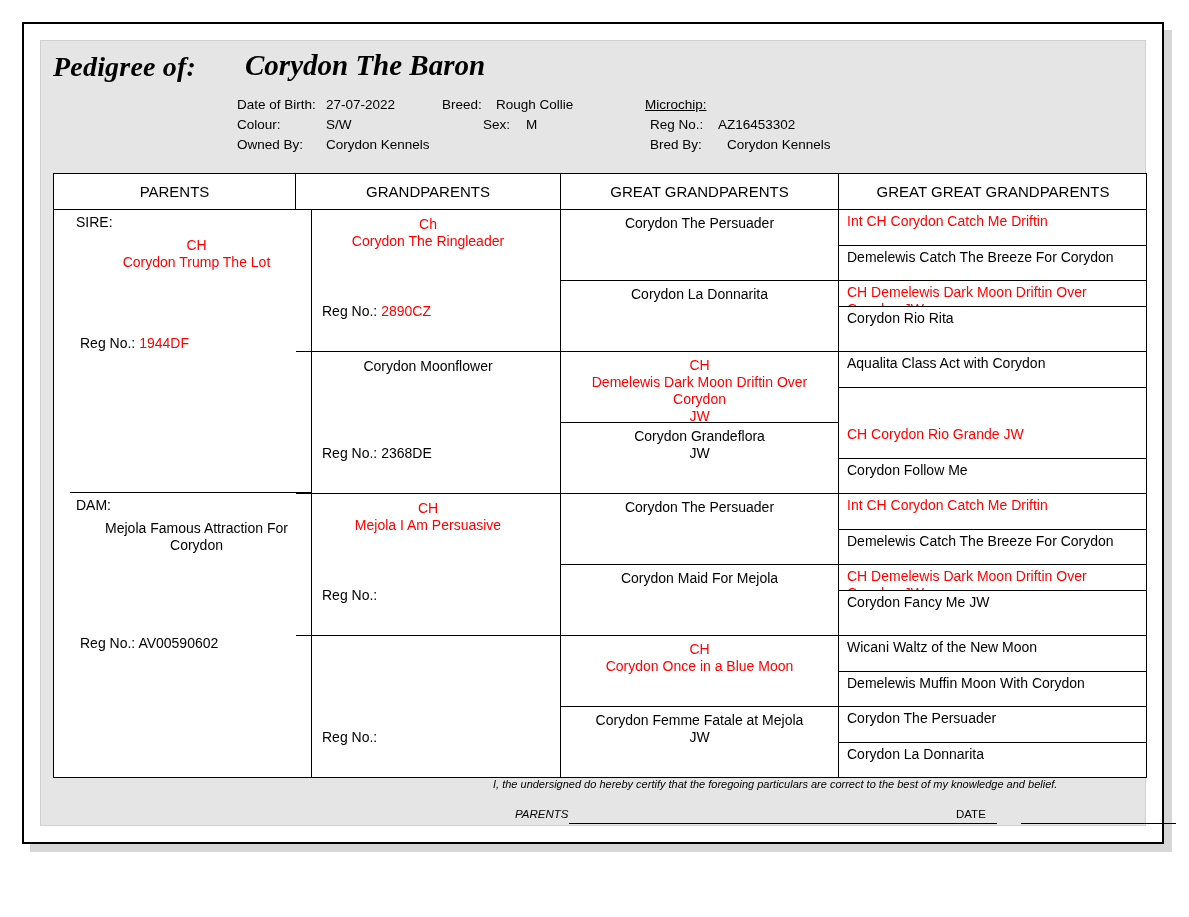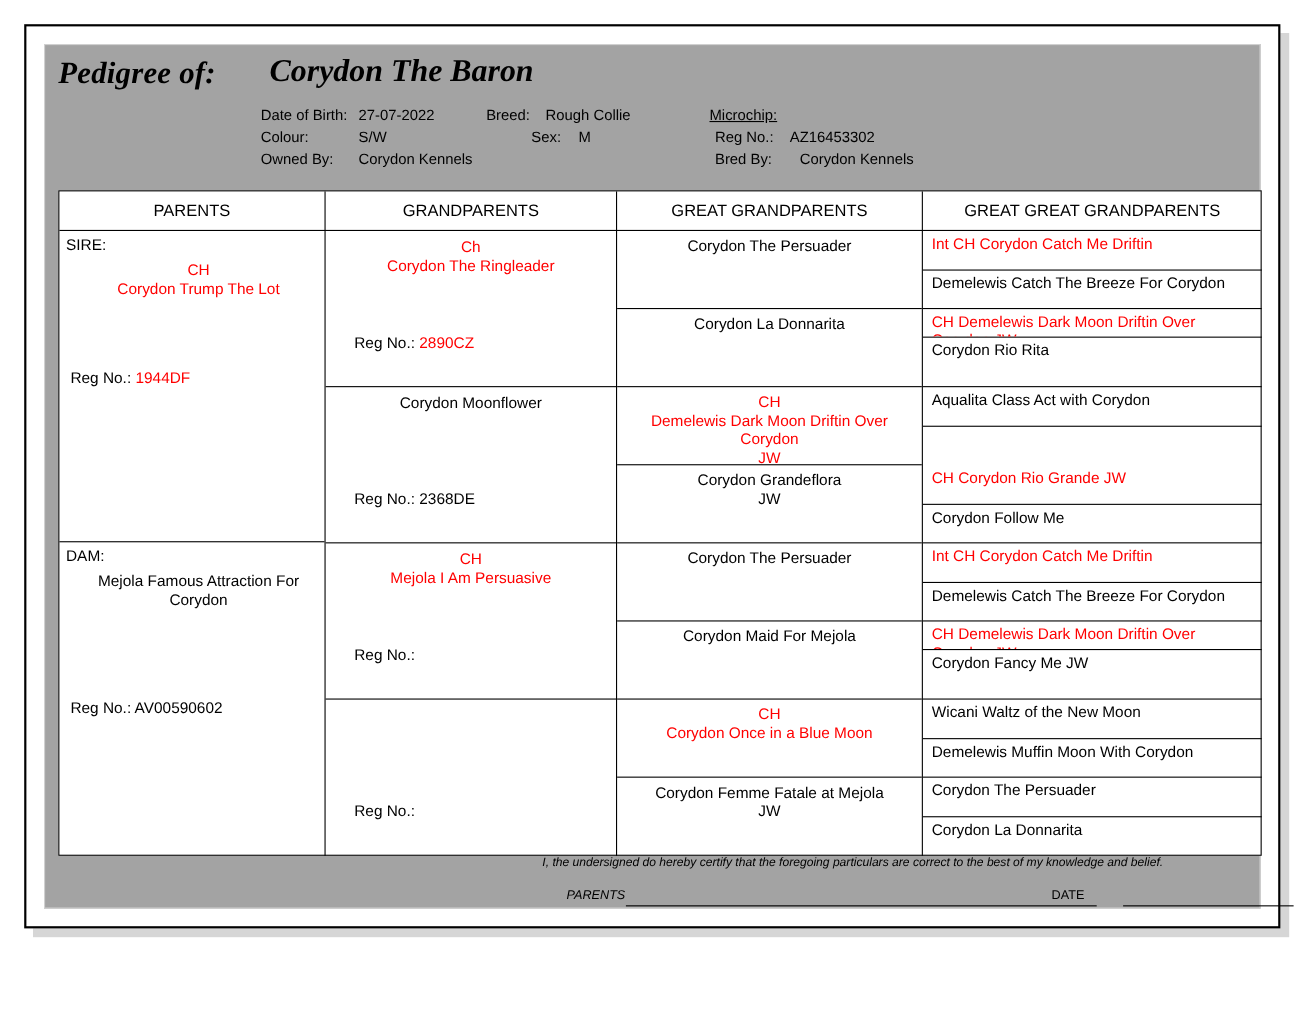--- a/index.html
+++ b/index.html
@@ -14,21 +14,21 @@
   #shadow{
     position:absolute;left:30px;top:30px;width:1142px;height:822px;
     background:#d6d6d6;
   }
   #outer-frame{
     position:absolute;left:22px;top:22px;width:1142px;height:822px;
     background:#ffffff;border:2px solid #000000;box-sizing:border-box;
   }
   #inner-frame{
     position:absolute;left:16px;top:16px;right:16px;bottom:16px;
-    border:1px solid #d0d0d0;background:#a3a3a3;box-sizing:border-box;
+    border:1px solid #d0d0d0;background:#e5e5e5;box-sizing:border-box;
   }
 
   
   #header{position:absolute;left:0;top:0;width:100%;height:132px;}
   #ped-label{
     position:absolute;left:12px;top:10px;
     font-family:"Liberation Serif", serif;
     font-weight:bold;font-style:italic;font-size:28px;color:#000;
     letter-spacing:.2px;white-space:nowrap;
   }
@@ -80,21 +80,21 @@
   .th.sep{border-right:1px solid #000;}
   #th-0{left:0;width:242px;}
   #th-1{left:242px;width:265px;}
   #th-2{left:507px;width:278px;}
   #th-3{left:785px;width:308px;}
 
   #tbody{position:absolute;left:0;top:36px;width:100%;height:568px;}
 
   .col{position:absolute;top:0;height:100%;box-sizing:border-box;}
   .col.sep{border-right:1px solid #000;}
-  #col-parents{left:0;width:242px;}
+  #col-parents{left:16px;width:242px;}
   #col-gp{left:242px;width:265px;}
   #col-ggp{left:507px;width:278px;}
   #col-gggp{left:785px;width:308px;}
 
   .cell{position:absolute;left:0;width:100%;box-sizing:border-box;
         overflow:hidden;}
   .cell.hsep{border-bottom:1px solid #000;}
 
   .red{color:#ff0000;}
   .blk{color:#000000;}

